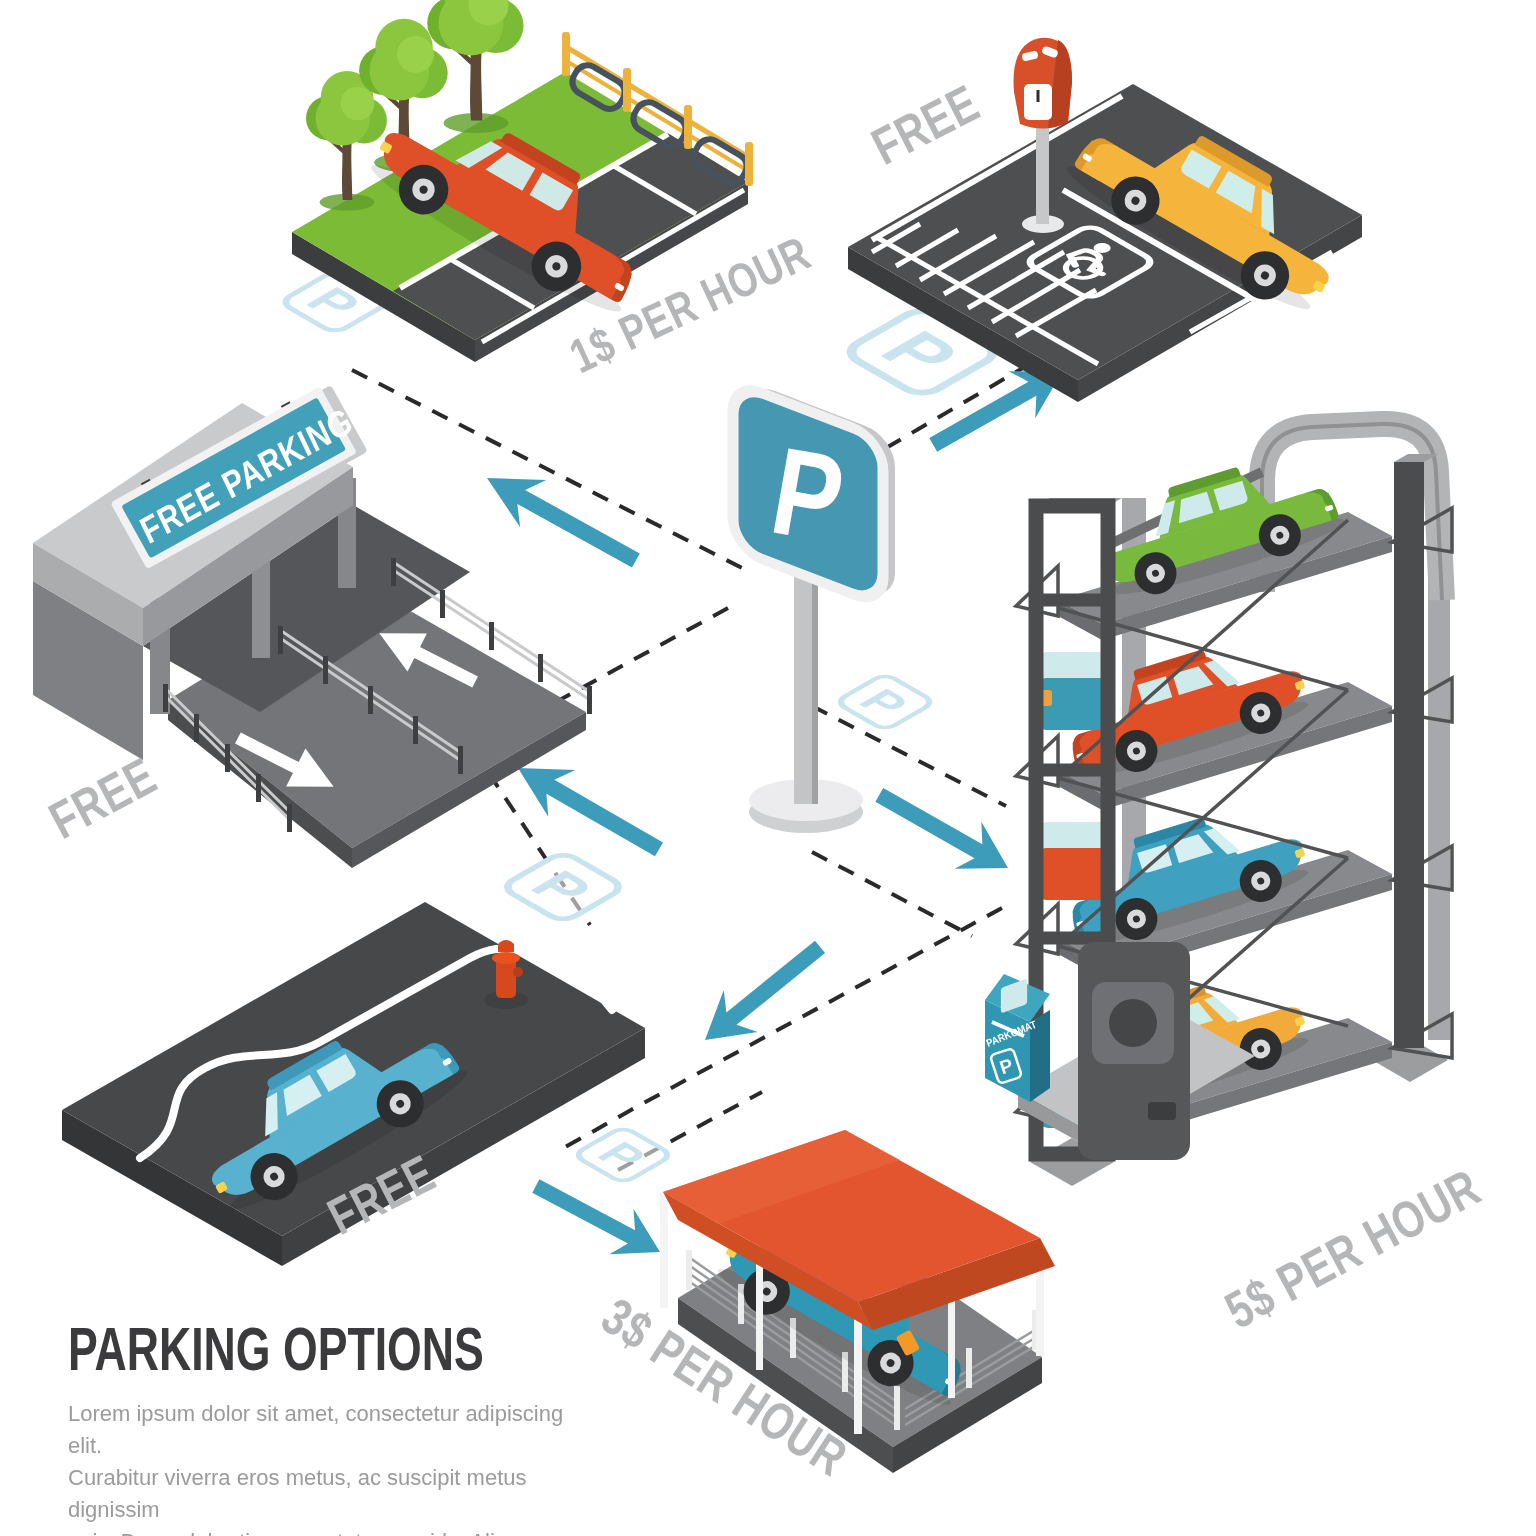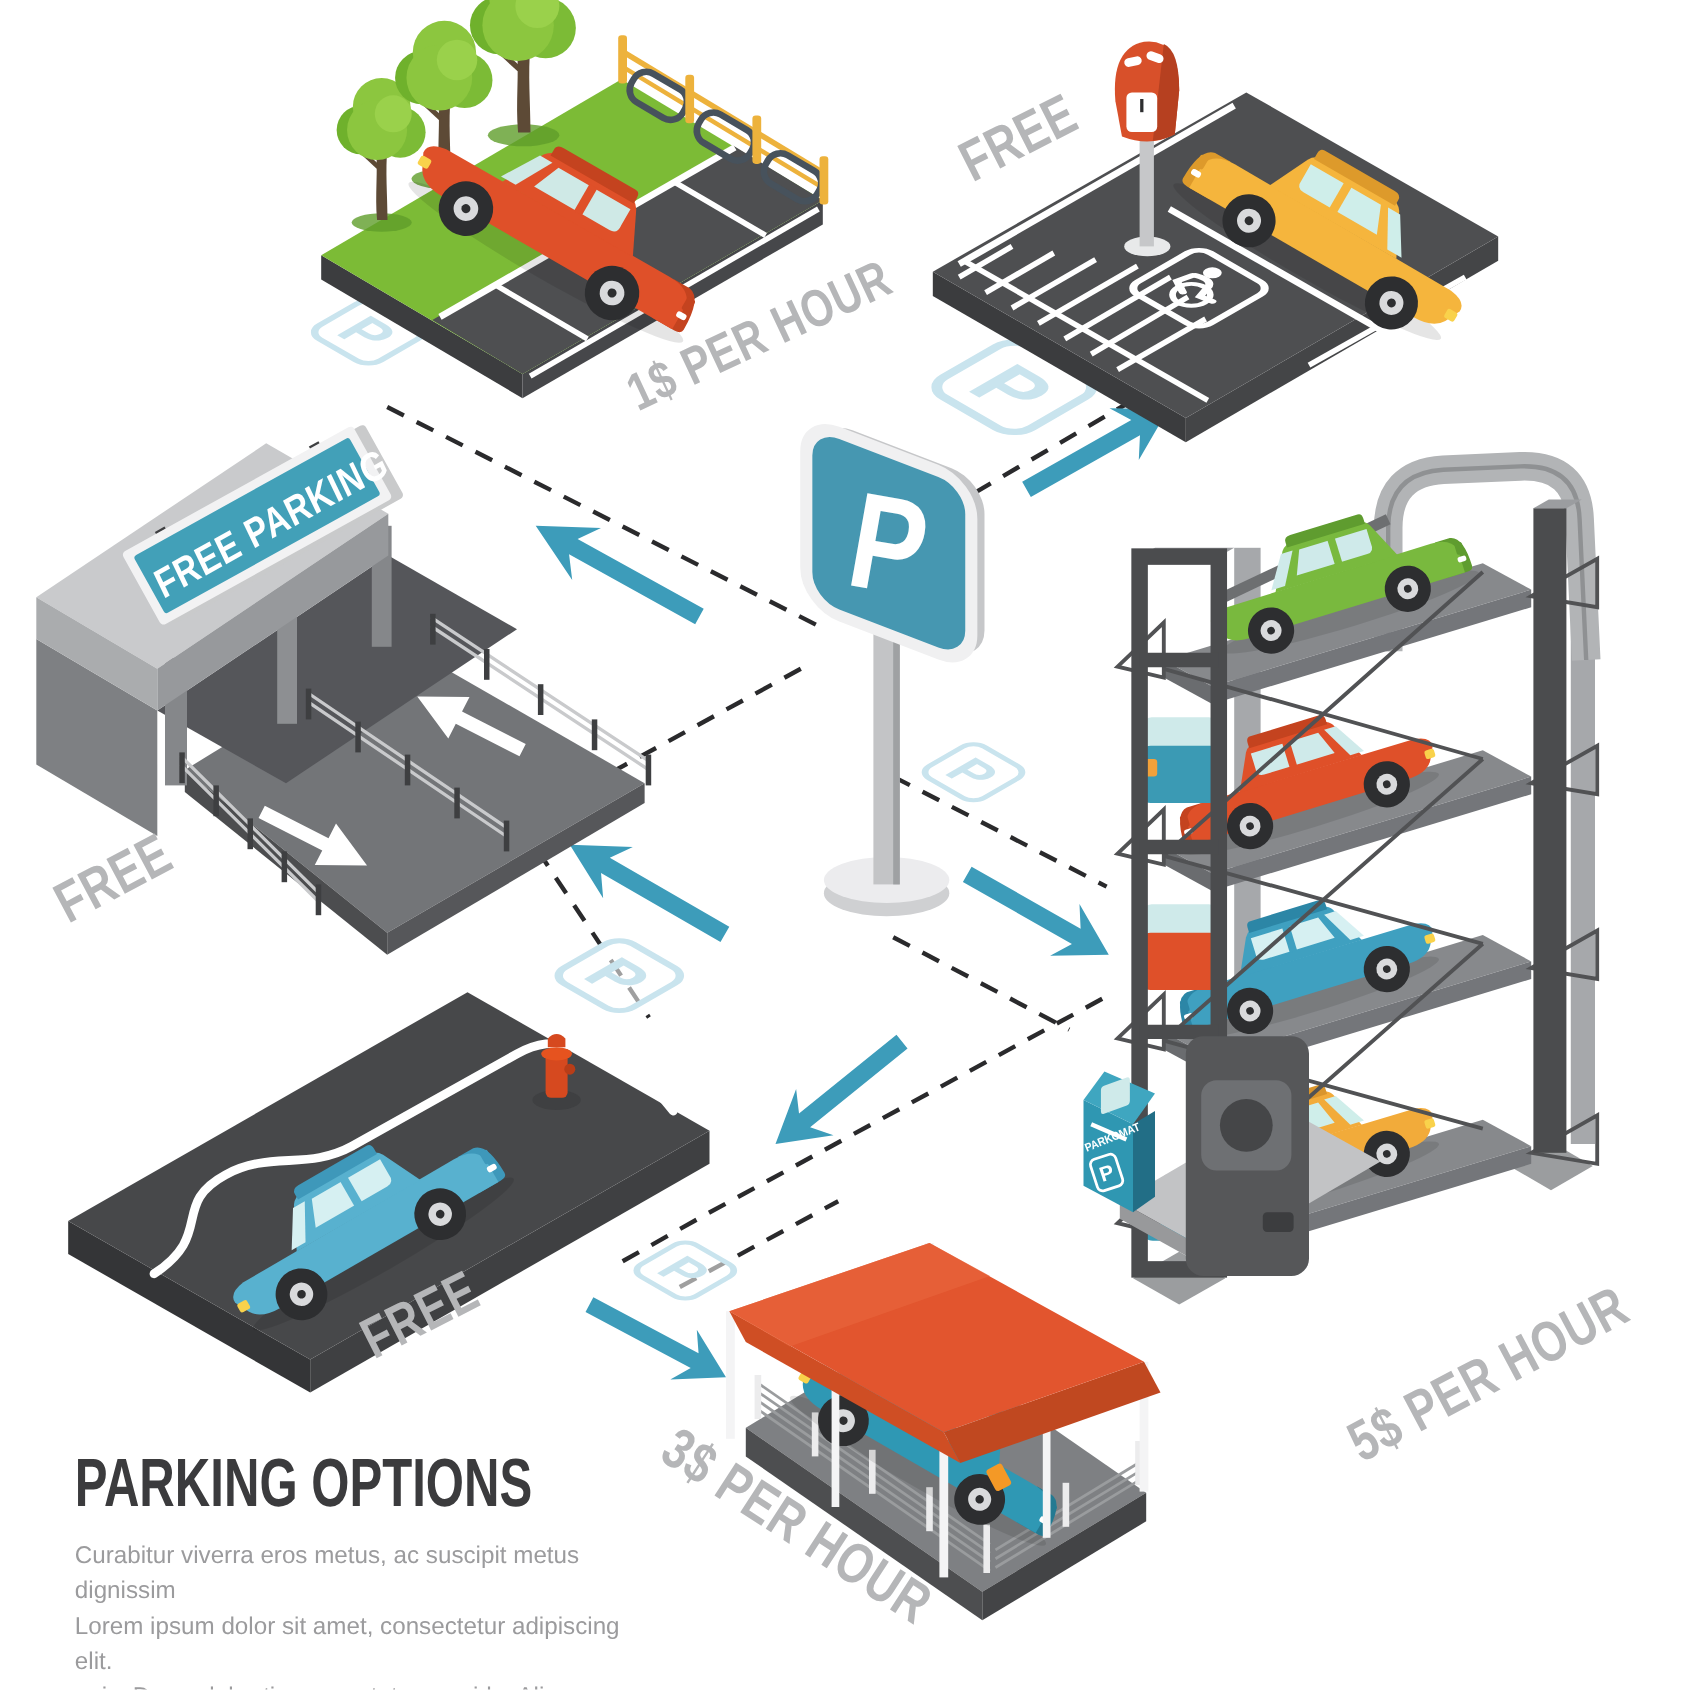--- a/index.html
+++ b/index.html
@@ -436,17 +436,17 @@
   </g>
   <text class="price-label" transform="translate(598,1326) rotate(33) scale(0.78,1)" font-size="52">3$ PER HOUR</text>
 </g>
 
 </svg>
 </div>
 
 <div class="footer">
   <div class="title">PARKING OPTIONS</div>
   <div class="desc">
+    <div>Lorem ipsum dolor sit amet, consectetur adipiscing elit.</div>
     <div>Curabitur viverra eros metus, ac suscipit metus dignissim</div>
-    <div>Lorem ipsum dolor sit amet, consectetur adipiscing elit.</div>
     <div>quis. Donec lobortis consectetur gravida. Aliquam sollicitudin</div>
   </div>
 </div>
 
 </body></html>

